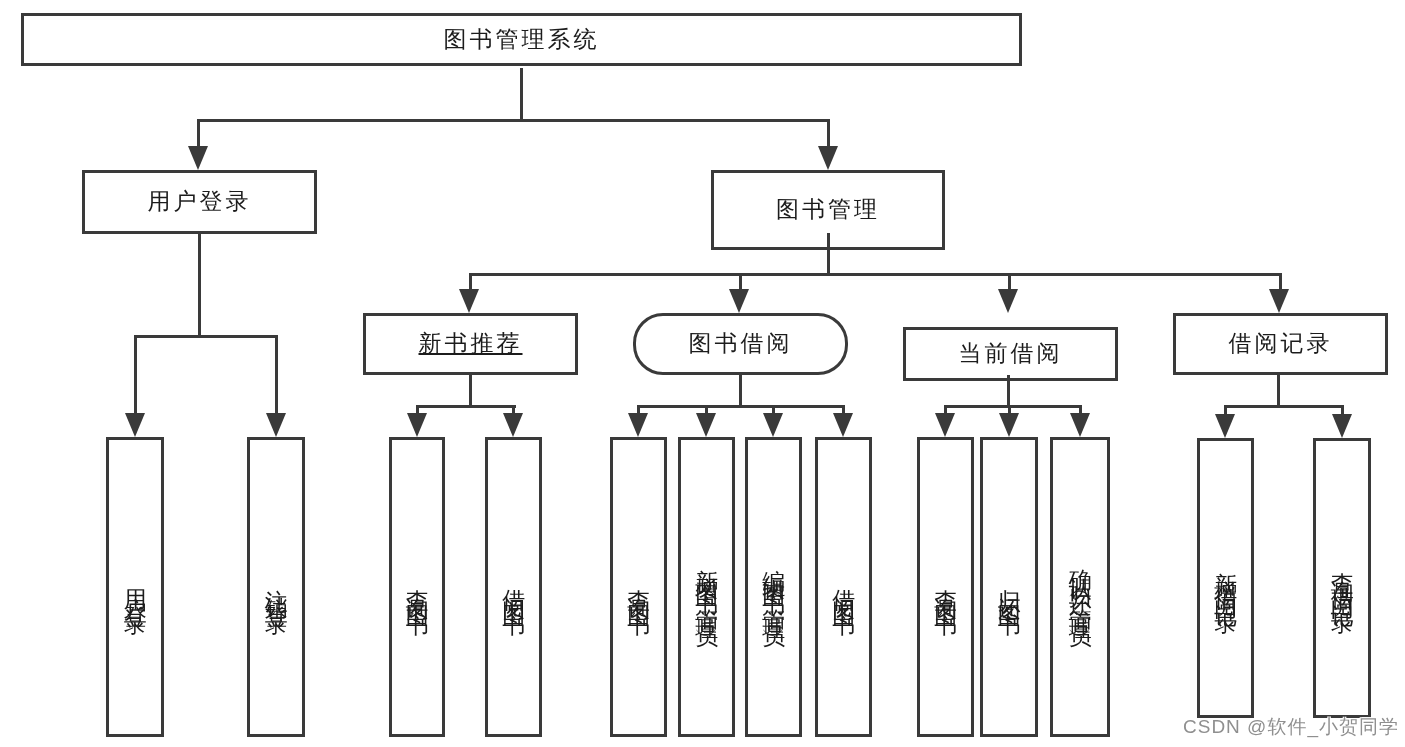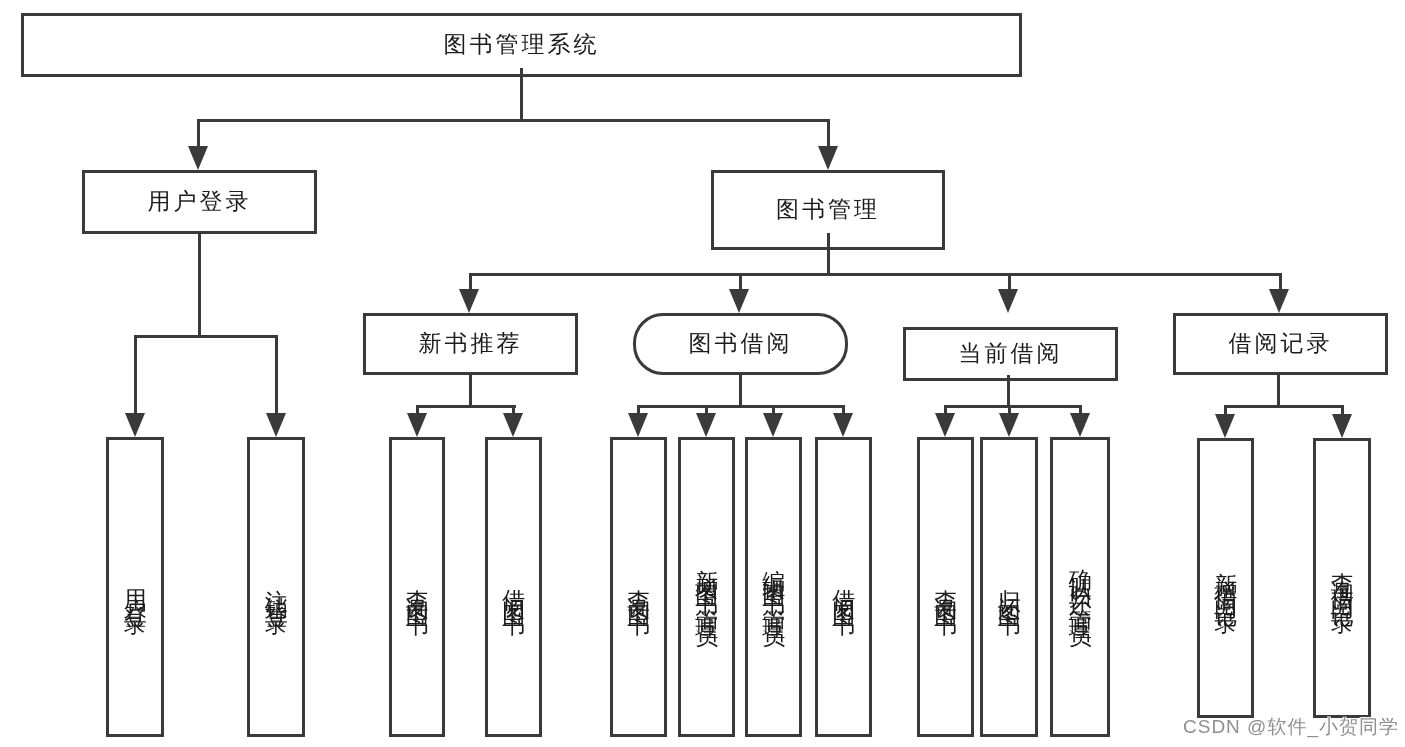--- a/index.html
+++ b/index.html
@@ -59,21 +59,21 @@
     white-space: nowrap;
     text-shadow: -1px -1px 0 #ffffff, 1px -1px 0 #ffffff,
                  -1px 1px 0 #ffffff, 1px 1px 0 #ffffff;
   }
 </style>
 </head>
 <body>
 
 <div id="canvas">
 
-  <div class="box" style="left:21px; top:13px; width:1001px; height:64px;">图书管理系统</div>
+  <div class="box" style="left:21px; top:13px; width:1001px; height:53px;">图书管理系统</div>
 
   <div class="vline" style="left:520px; top:68px; width:3px; height:52px;"></div>
   <div class="hline" style="left:197px; top:119px; width:633px; height:3px;"></div>
   <div class="vline" style="left:197px; top:119px; width:3px; height:30px;"></div>
   <div class="arrowhead" style="left:188px; top:146px;"></div>
   <div class="vline" style="left:827px; top:119px; width:3px; height:30px;"></div>
   <div class="arrowhead" style="left:818px; top:146px;"></div>
 
   <div class="box" style="left:82px; top:170px; width:235px; height:64px;">用户登录</div>
   <div class="box" style="left:711px; top:170px; width:234px; height:80px;">图书管理</div>
@@ -89,21 +89,21 @@
   <div class="hline" style="left:469px; top:273px; width:812px; height:3px;"></div>
   <div class="vline" style="left:469px; top:273px; width:3px; height:18px;"></div>
   <div class="arrowhead" style="left:459px; top:289px;"></div>
   <div class="vline" style="left:739px; top:273px; width:3px; height:18px;"></div>
   <div class="arrowhead" style="left:729px; top:289px;"></div>
   <div class="vline" style="left:1008px; top:273px; width:3px; height:18px;"></div>
   <div class="arrowhead" style="left:998px; top:289px;"></div>
   <div class="vline" style="left:1279px; top:273px; width:3px; height:18px;"></div>
   <div class="arrowhead" style="left:1269px; top:289px;"></div>
 
-  <div class="box" style="left:363px; top:313px; width:215px; height:62px;">新书推荐</div>
+  <div class="box" style="left:363px; top:313px; width:215px; height:62px;text-decoration:underline;">新书推荐</div>
   <div class="box" style="left:633px; top:313px; width:215px; height:62px;border-radius:30px;">图书借阅</div>
   <div class="box" style="left:903px; top:327px; width:215px; height:54px;">当前借阅</div>
   <div class="box" style="left:1173px; top:313px; width:215px; height:62px;">借阅记录</div>
 
   <div class="vline" style="left:469px; top:375px; width:3px; height:30px;"></div>
   <div class="hline" style="left:416px; top:405px; width:100px; height:3px;"></div>
   <div class="vline" style="left:416px; top:405px; width:3px; height:10px;"></div>
   <div class="arrowhead" style="left:407px; top:413px;"></div>
   <div class="vline" style="left:512px; top:405px; width:3px; height:10px;"></div>
   <div class="arrowhead" style="left:503px; top:413px;"></div>

